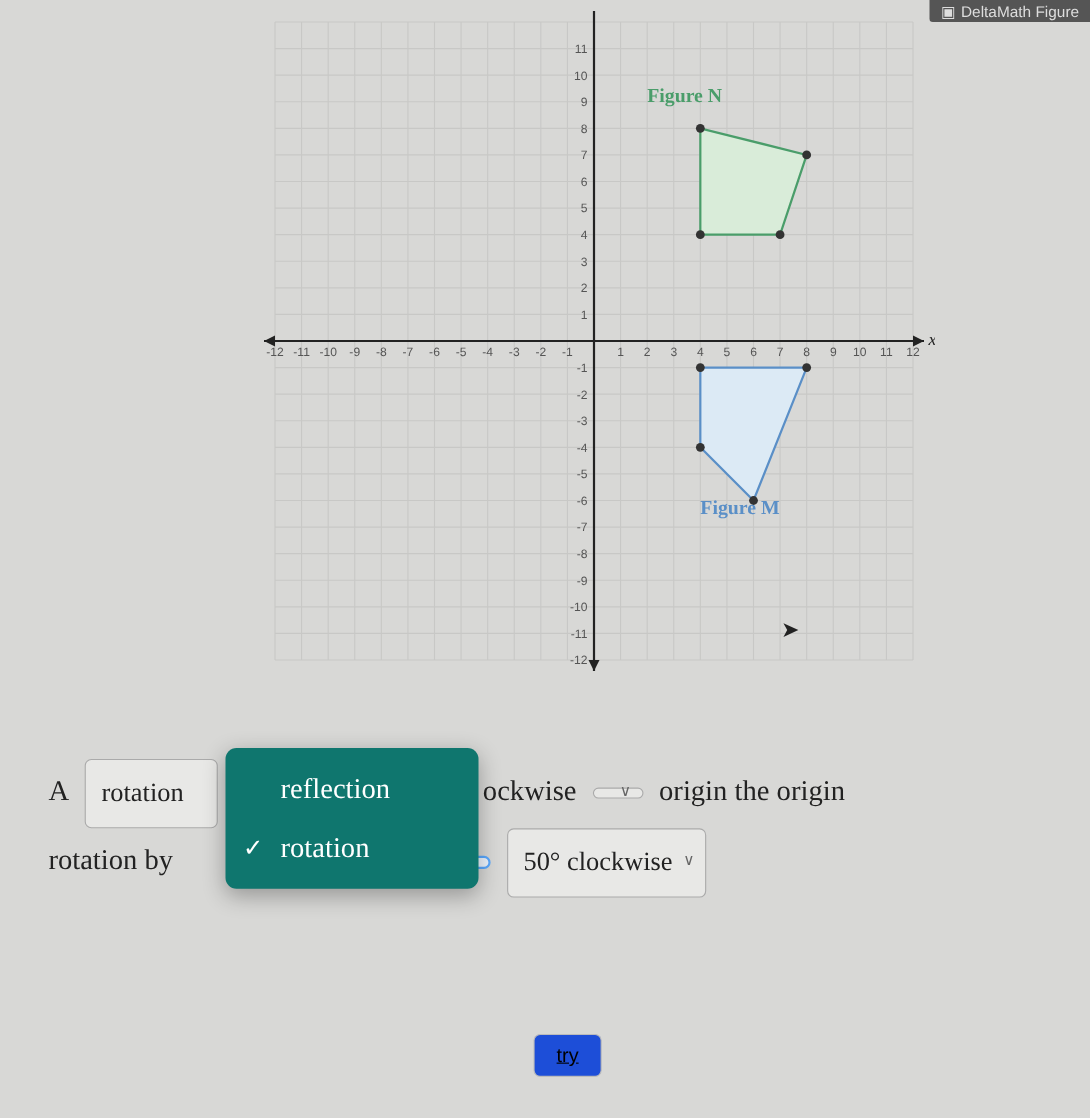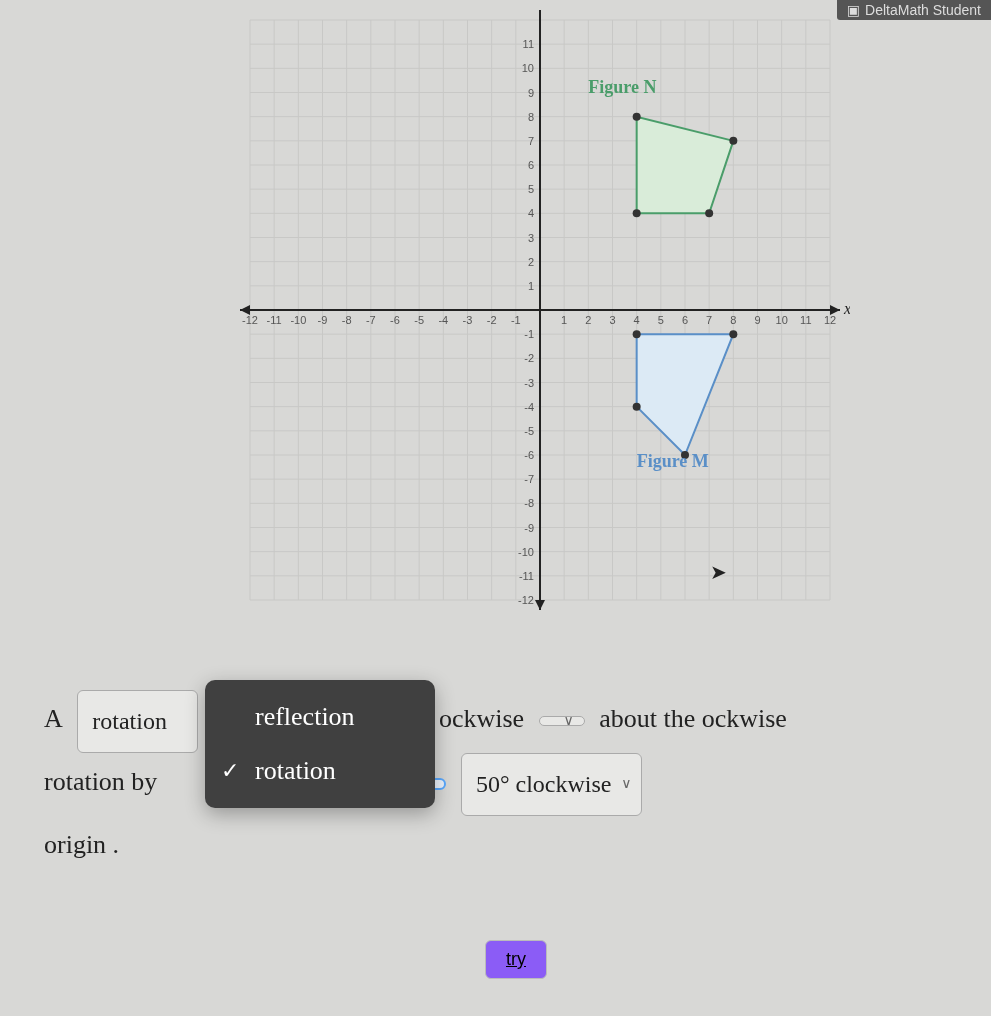--- a/index.html
+++ b/index.html
@@ -59,21 +59,21 @@
     color: #666;
   }
   .select-blue {
     border: 2px solid #5aa9ff;
     background: #eef5fe;
   }
   .dropdown-menu {
     position: absolute;
     left: 205px;
     top: 680px;
-    background: #404040;
+    background: #0f766e;
     color: #fff;
     border-radius: 10px;
     padding: 10px 0;
     width: 230px;
     font-size: 26px;
     box-shadow: 0 6px 20px rgba(0,0,0,.3);
     z-index: 50;
   }
   .dropdown-menu .item {
     padding: 12px 22px 12px 50px;
@@ -85,41 +85,41 @@
     left: 16px; top: 50%;
     transform: translateY(-50%);
     font-size: 22px;
     color: #fff;
   }
   .try-btn {
     position: absolute;
     left: 485px; top: 940px;
     border: 1px solid #bbb;
     border-radius: 6px;
-    background: #8b5cf6;
+    background: #1d4ed8;
     padding: 8px 20px;
     font-size: 18px;
     font-family: Arial, sans-serif;
     cursor: pointer;
     text-decoration: underline;
   }
   .cursor-arrow {
     position: absolute;
     left: 710px; top: 560px;
     font-size: 20px;
     color: #222;
     pointer-events: none;
   }
 </style>
 </head>
 <body>
 
 <div class="top-bar">
   <span>▣</span>
-  <span>DeltaMath Student</span>
+  <span>DeltaMath Figure</span>
 </div>
 
 <div class="graph-wrap">
   <svg id="graph-svg" width="620" height="620" viewBox="0 0 620 620">
       <line x1="20" y1="600" x2="20" y2="20" stroke="#c8c8c6" stroke-width="1"></line>
       <line x1="44.166666666666664" y1="600" x2="44.166666666666664" y2="20" stroke="#c8c8c6" stroke-width="1"></line>
       <line x1="68.33333333333333" y1="600" x2="68.33333333333333" y2="20" stroke="#c8c8c6" stroke-width="1"></line>
       <line x1="92.5" y1="600" x2="92.5" y2="20" stroke="#c8c8c6" stroke-width="1"></line>
       <line x1="116.66666666666666" y1="600" x2="116.66666666666666" y2="20" stroke="#c8c8c6" stroke-width="1"></line>
       <line x1="140.83333333333334" y1="600" x2="140.83333333333334" y2="20" stroke="#c8c8c6" stroke-width="1"></line>
@@ -241,33 +241,32 @@
   <span class="word">A</span>
   <span class="select-box">
     <span>rotation</span>
     <span class="chev"></span>
   </span>
   <span style="display:inline-block;width:220px"></span>
   <span class="word">ockwise</span>
   <span class="select-box" style="min-width:40px;padding:4px 30px 4px 14px;">
     <span class="chev">∨</span>
   </span>
-  <span class="word">about the ockwise</span>
+  <span class="word">origin the origin</span>
   <br>
   <span class="word">rotation by</span>
   <span style="display:inline-block;width:220px"></span>
   <span class="select-box select-blue" style="min-width:30px">
     <span></span>
   </span>
   <span class="select-box">
     <span>50° clockwise</span>
     <span class="chev">∨</span>
   </span>
   <br>
-  <span class="word">origin .</span>
 </div>
 
 <div class="dropdown-menu">
   <div class="item">
     <span>reflection</span>
   </div>
   <div class="item">
     <span class="check">✓</span>
     <span>rotation</span>
   </div>

